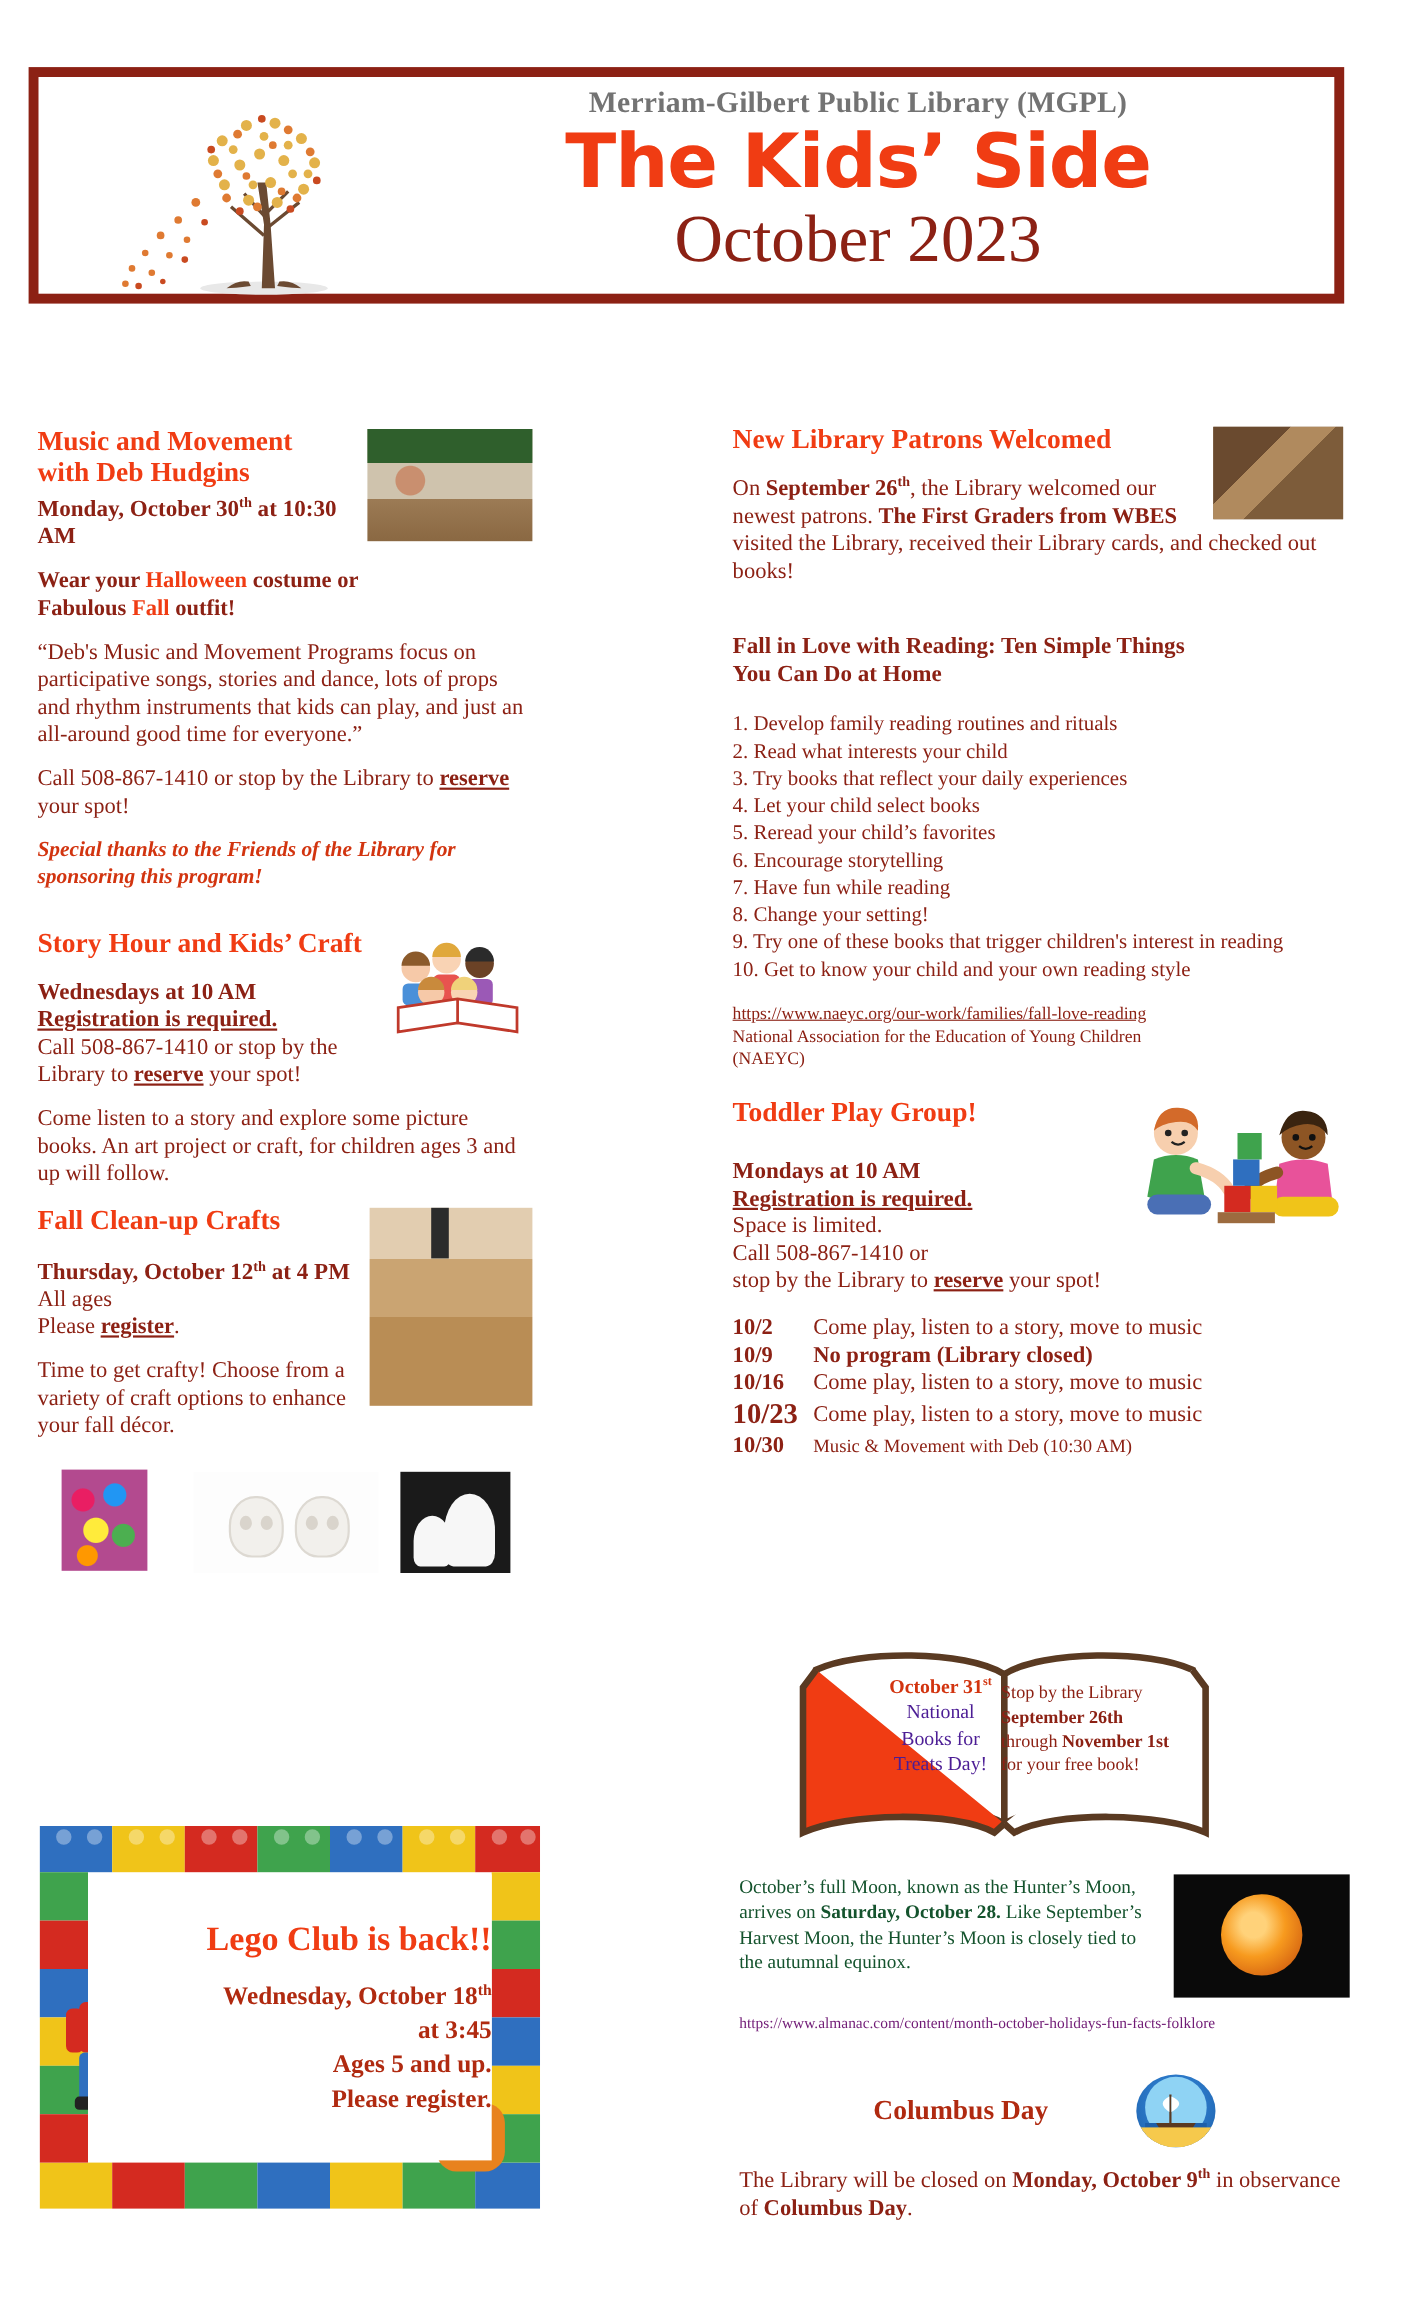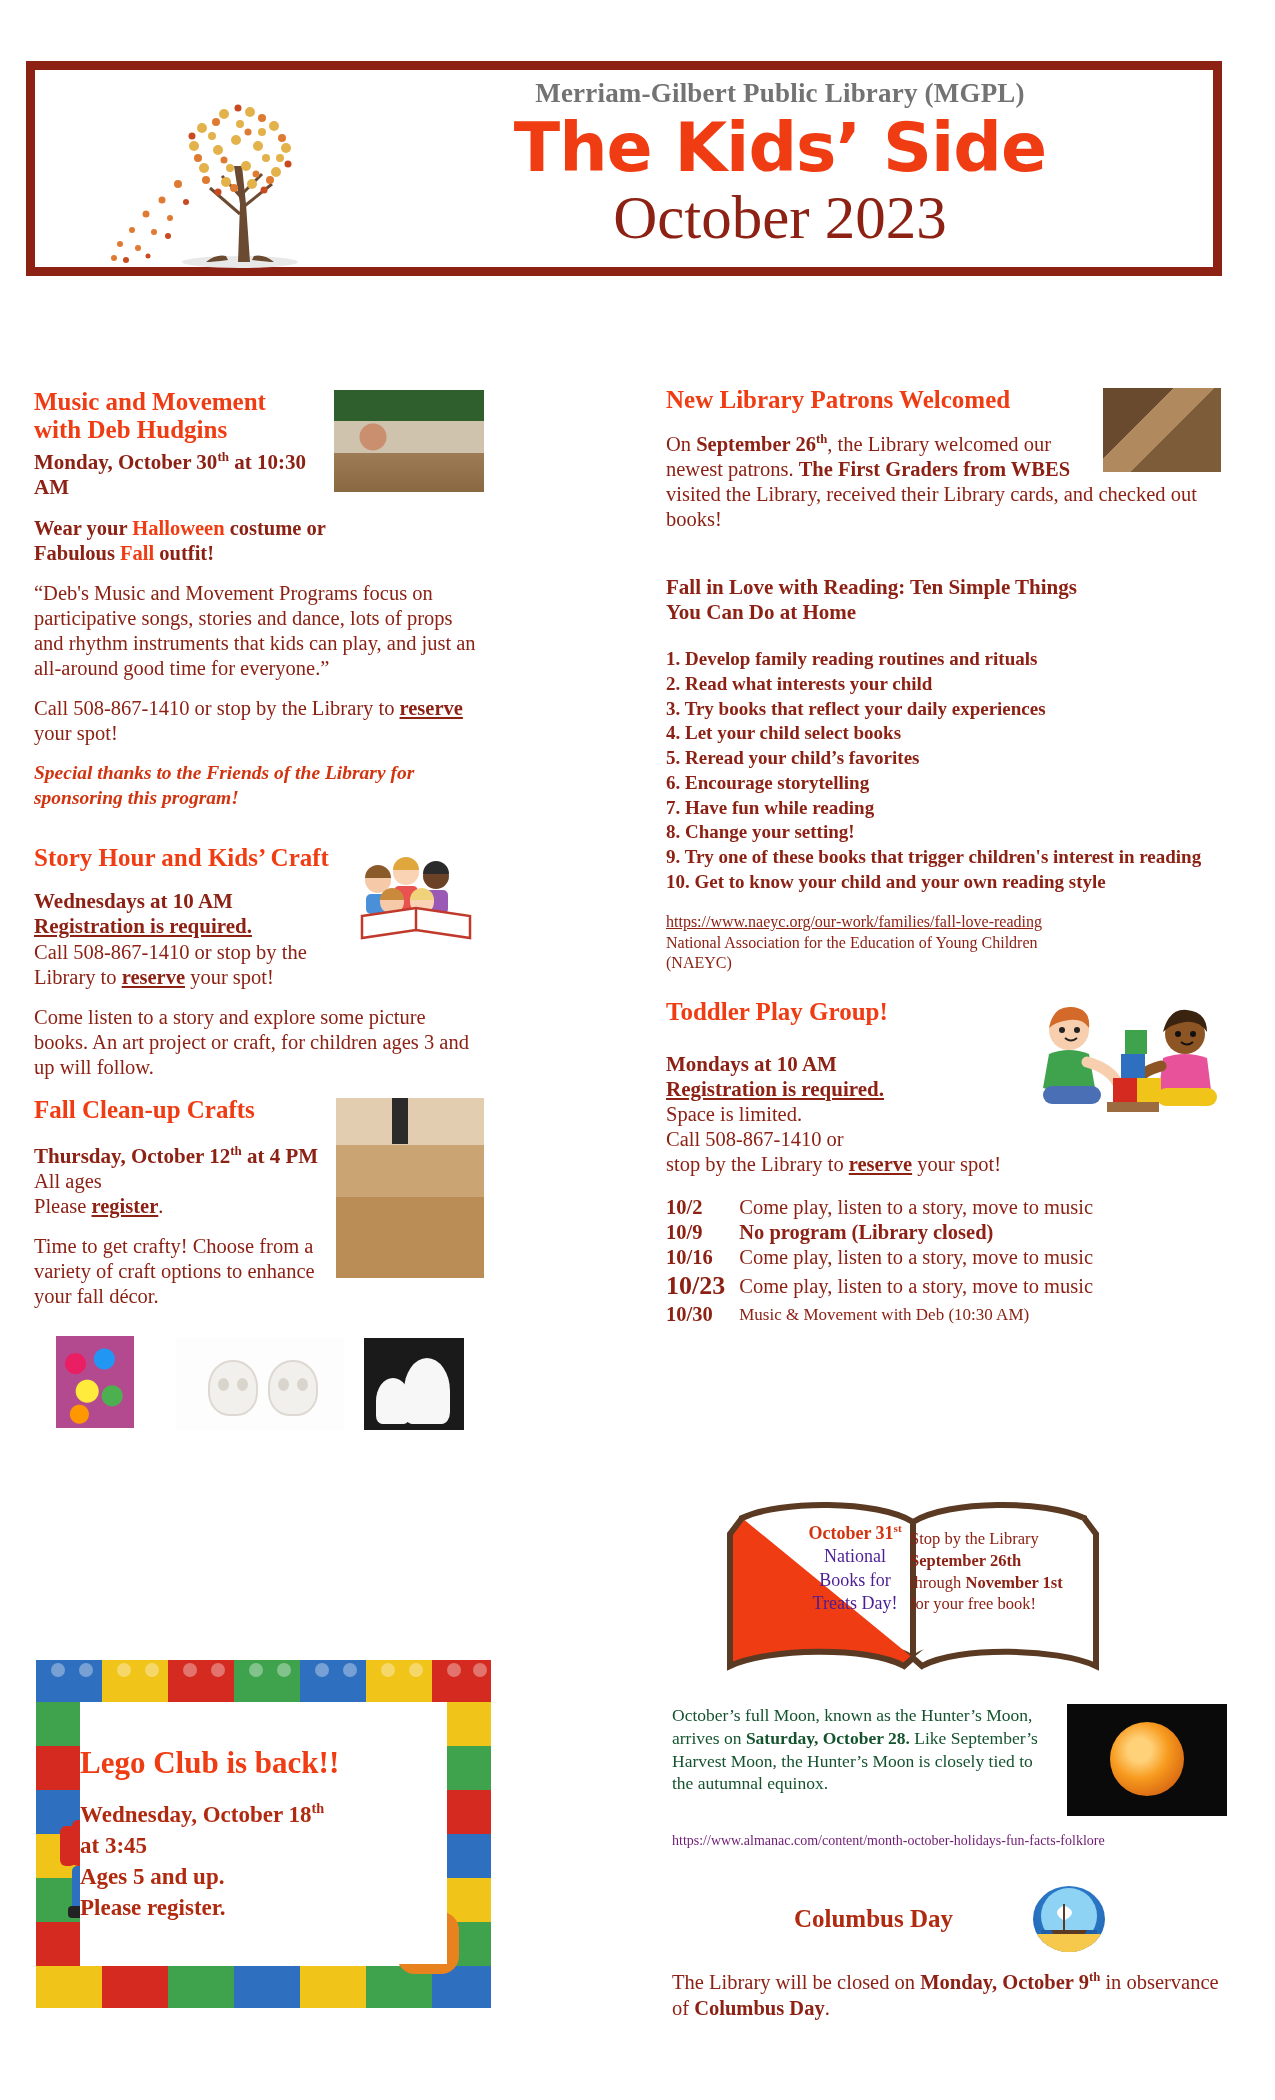--- a/index.html
+++ b/index.html
@@ -50,21 +50,21 @@
   }
   p{margin:0 0 15px 0;font-size:20.5px;line-height:1.22;color:#8c2114;}
   .bold{font-weight:bold;}
   .orange{color:#F03C13;}
   .u{text-decoration:underline;}
   .ital-orange{color:#D2340F;font-style:italic;font-weight:bold;font-size:19.5px;line-height:1.25;}
   sup{font-size:.62em;vertical-align:super;line-height:0;}
 
   .block{margin-bottom:16px;}
   .nolist{font-size:19px;line-height:1.30;}
-  .nolist div{color:#8c2114;font-weight:bold;}
+  .nolist div{color:#8c2114;}
   .cite{font-size:16px;line-height:1.28;color:#8c2114;word-break:break-all;}
   .cite .link{text-decoration:underline;}
 
   
   .imgbox{background:#ddd;display:block;}
   .fr{float:right;margin:2px 0 6px 12px;}
 
   
   .photo-deb{width:150px;height:102px;
     background:
@@ -110,21 +110,21 @@
   .photo-columbus:after{content:"";position:absolute;left:0;bottom:0;width:100%;height:18px;background:#f6c94c;}
 
   
   .lego{
     position:absolute;left:36px;top:1660px;width:455px;height:348px;
     background:#ffffff;
   }
   .lego-frame{position:absolute;inset:0;}
   .lego-inner{
     position:absolute;left:44px;top:44px;right:44px;bottom:44px;
-    background:#ffffff;display:flex;flex-direction:column;align-items:flex-start;justify-content:center;
+    background:#ffffff;display:flex;flex-direction:column;align-items:flex-end;justify-content:center;
     text-align:center;
   }
   .lego-title{color:#F03C13;font-weight:bold;font-size:31px;margin-bottom:18px;}
   .lego-line{color:#B02A10;font-weight:bold;font-size:23px;line-height:1.35;}
   .minifig{position:absolute;left:22px;top:112px;width:92px;height:150px;}
   .pumpkin{position:absolute;right:26px;bottom:28px;width:74px;height:74px;}
 
   
   .bookgfx{position:absolute;left:718px;top:1494px;width:390px;height:185px;}
   .book-left-text{position:absolute;left:62px;top:28px;width:150px;text-align:center;

